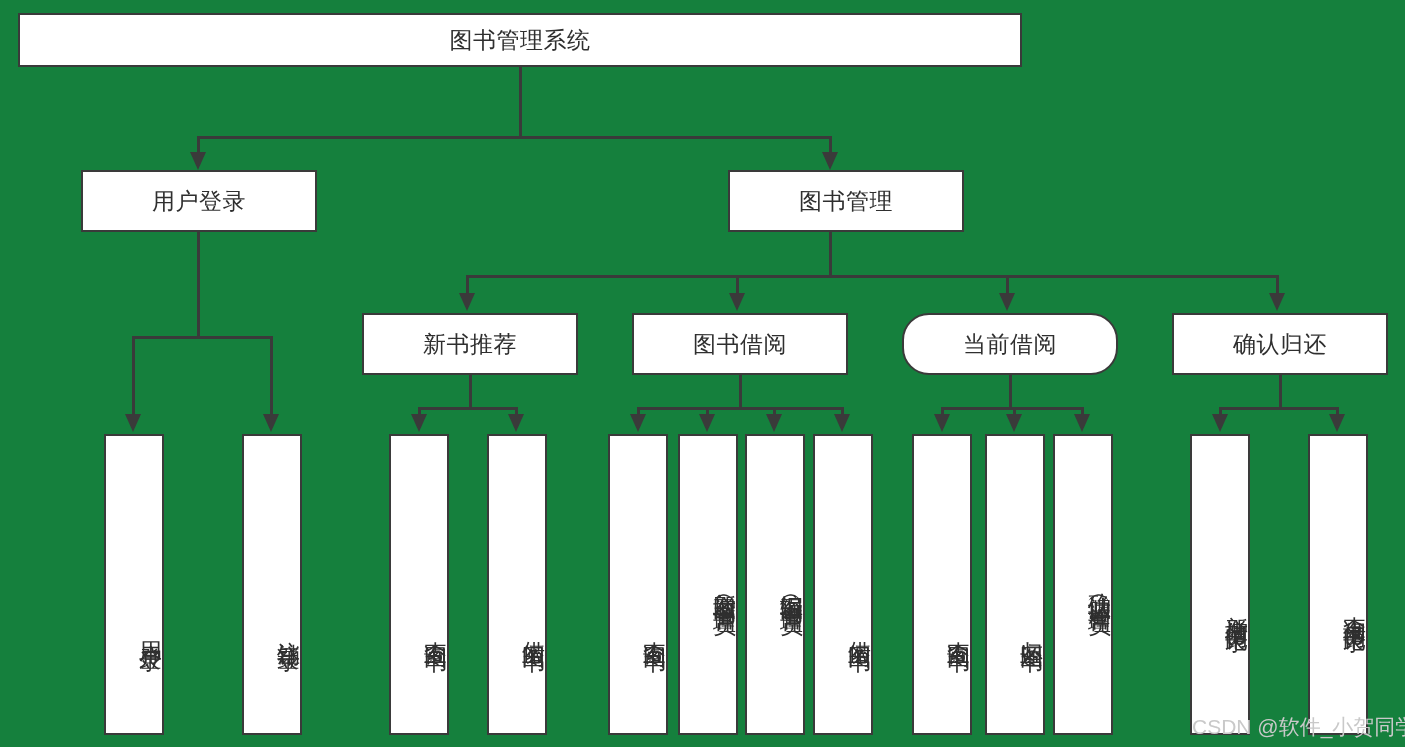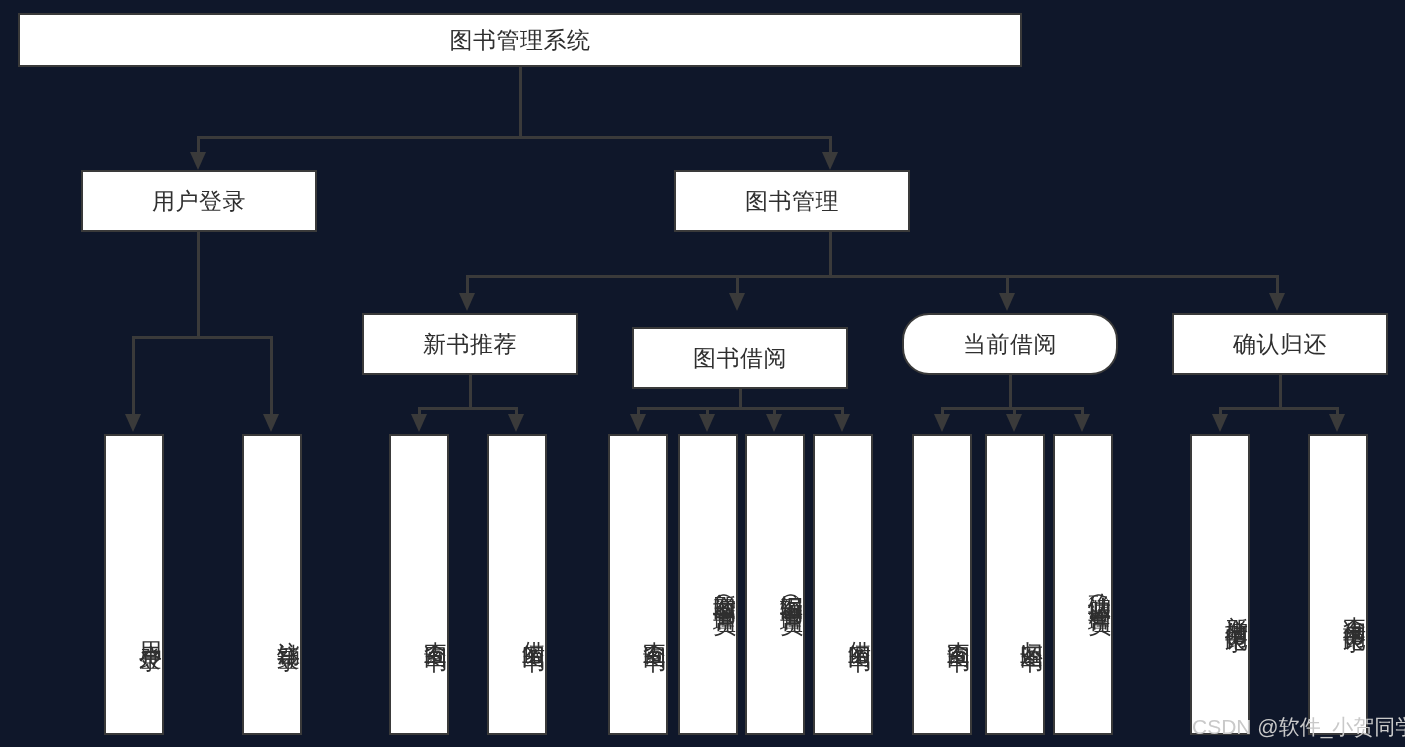--- a/index.html
+++ b/index.html
@@ -7,21 +7,21 @@
     padding: 0;
     background: #ffffff;
   }
   body {
     font-family: "Liberation Sans", "DejaVu Sans", sans-serif;
   }
   #canvas {
     position: relative;
     width: 1405px;
     height: 747px;
-    background: #0f172a;
+    background: #15803d;
     overflow: hidden;
   }
   .node {
     position: absolute;
     box-sizing: border-box;
     border: 2.5px solid #3a3a3a;
     background: #ffffff;
     color: #2f2f2f;
     display: flex;
     align-items: center;
@@ -135,28 +135,28 @@
   <div class="arrowhead" style="left:1212px; top:414px;"></div>
   <div class="arrowhead" style="left:1329px; top:414px;"></div>
 
   <div class="node horiz" style="left:18px; top:13px; width:1004px; height:54px;">
     <span>图书管理系统</span>
   </div>
 
   <div class="node horiz" style="left:81px; top:170px; width:236px; height:62px;">
     <span>用户登录</span>
   </div>
-  <div class="node horiz" style="left:674px; top:170px; width:236px; height:62px;">
+  <div class="node horiz" style="left:728px; top:170px; width:236px; height:62px;">
     <span>图书管理</span>
   </div>
 
   <div class="node horiz" style="left:362px; top:313px; width:216px; height:62px;">
     <span>新书推荐</span>
   </div>
-  <div class="node horiz" style="left:632px; top:313px; width:216px; height:62px;margin-top:14px;">
+  <div class="node horiz" style="left:632px; top:313px; width:216px; height:62px;">
     <span>图书借阅</span>
   </div>
   <div class="node horiz" style="left:902px; top:313px; width:216px; height:62px;border-radius:27px;">
     <span>当前借阅</span>
   </div>
   <div class="node horiz" style="left:1172px; top:313px; width:216px; height:62px;">
     <span>确认归还</span>
   </div>
 
   <div class="node vert" style="left:104px; top:434px; width:60px; height:301px;">

